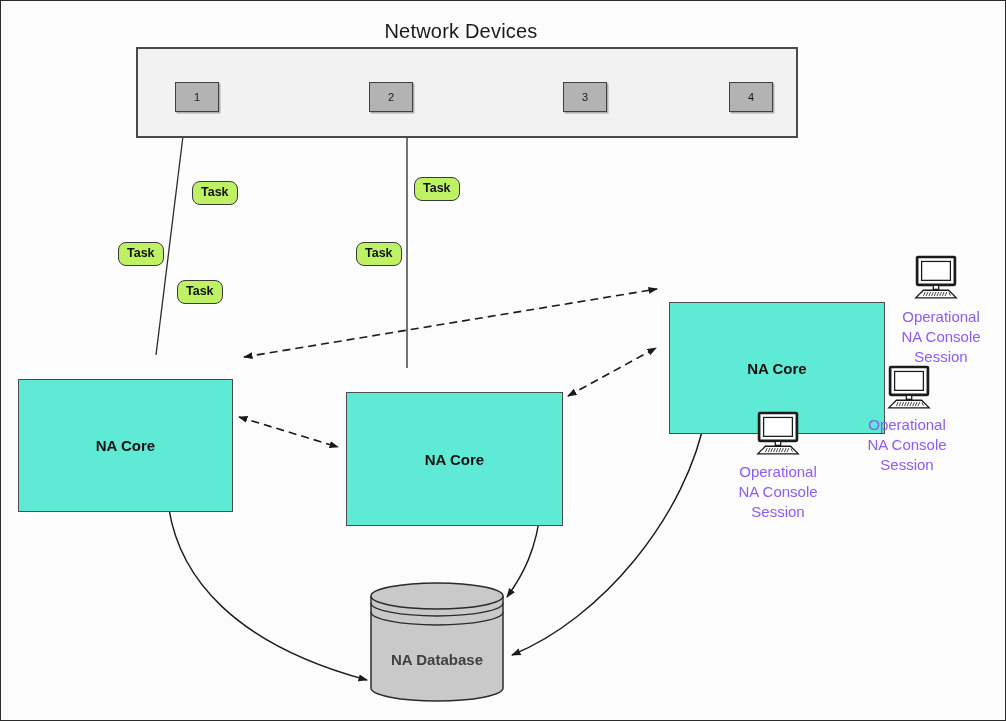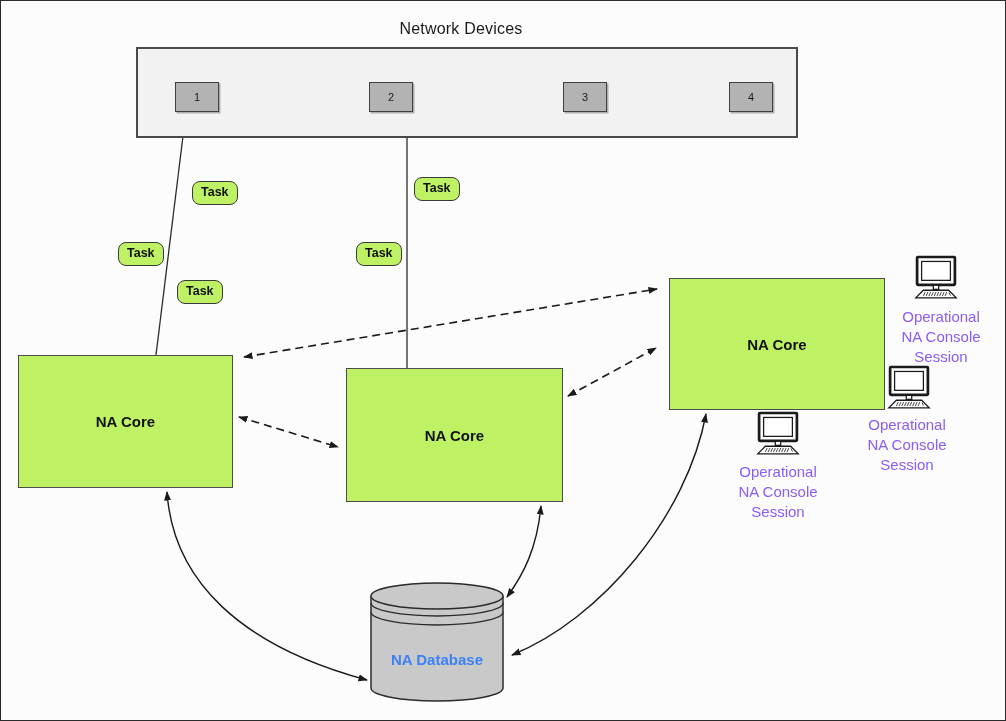--- a/index.html
+++ b/index.html
@@ -3,44 +3,44 @@
 <meta charset="utf-8">
 <style>
   html,body{margin:0;padding:0;background:#ffffff;font-family:"Liberation Sans",sans-serif;}
   .canvas{
     position:relative;width:1004px;height:719px;background:#fcfcfc;
     border:1px solid #2b2b2b;overflow:hidden;
   }
   .svg-layer{position:absolute;left:0;top:0;width:100%;height:100%;}
   .diagram-title{
     position:absolute;left:355px;top:19px;width:210px;text-align:center;
-    font-size:16px;color:#1a1a1a;letter-spacing:.2px;
+    font-size:20px;color:#1a1a1a;letter-spacing:.2px;
   }
   .devices-container{
     position:absolute;left:135px;top:46px;width:658px;height:87px;
     background:#f2f2f2;border:2px solid #4a4a4a;
   }
   .device-box{
     position:absolute;width:42px;height:28px;background:#b3b3b3;
     border:1.5px solid #3f3f3f;box-shadow:1.5px 1.5px 0 rgba(0,0,0,.28);
     display:flex;align-items:center;justify-content:center;
     font-size:11px;color:#1a1a1a;
   }
   .core-box{
-    position:absolute;background:#bef264;border:1.5px solid #4d4d4d;
+    position:absolute;background:#5eead4;border:1.5px solid #4d4d4d;
     display:flex;align-items:center;justify-content:center;
-    font-weight:bold;font-size:15px;color:#111;
+    font-weight:bold;font-size:15px;color:#111;margin-top:24px;
   }
   .task-badge{
     position:absolute;background:#bef264;border:1.4px solid #3a3a3a;border-radius:8px;
     padding:4px 8px 5px 8px;font-weight:bold;font-size:12.5px;color:#111;line-height:1;
   }
   .db-label{
     position:absolute;left:371px;top:650px;width:130px;text-align:center;
-    font-weight:bold;font-size:15px;color:#3b82f6;
+    font-weight:bold;font-size:15px;color:#404040;
   }
   .console-icon{position:absolute;width:54px;height:48px;}
   .console-icon svg{width:100%;height:100%;}
   .console-label{
     position:absolute;width:96px;text-align:center;
     font-size:15px;line-height:20px;color:#8b5cf6;
   }
 </style>
 </head>
 <body>

